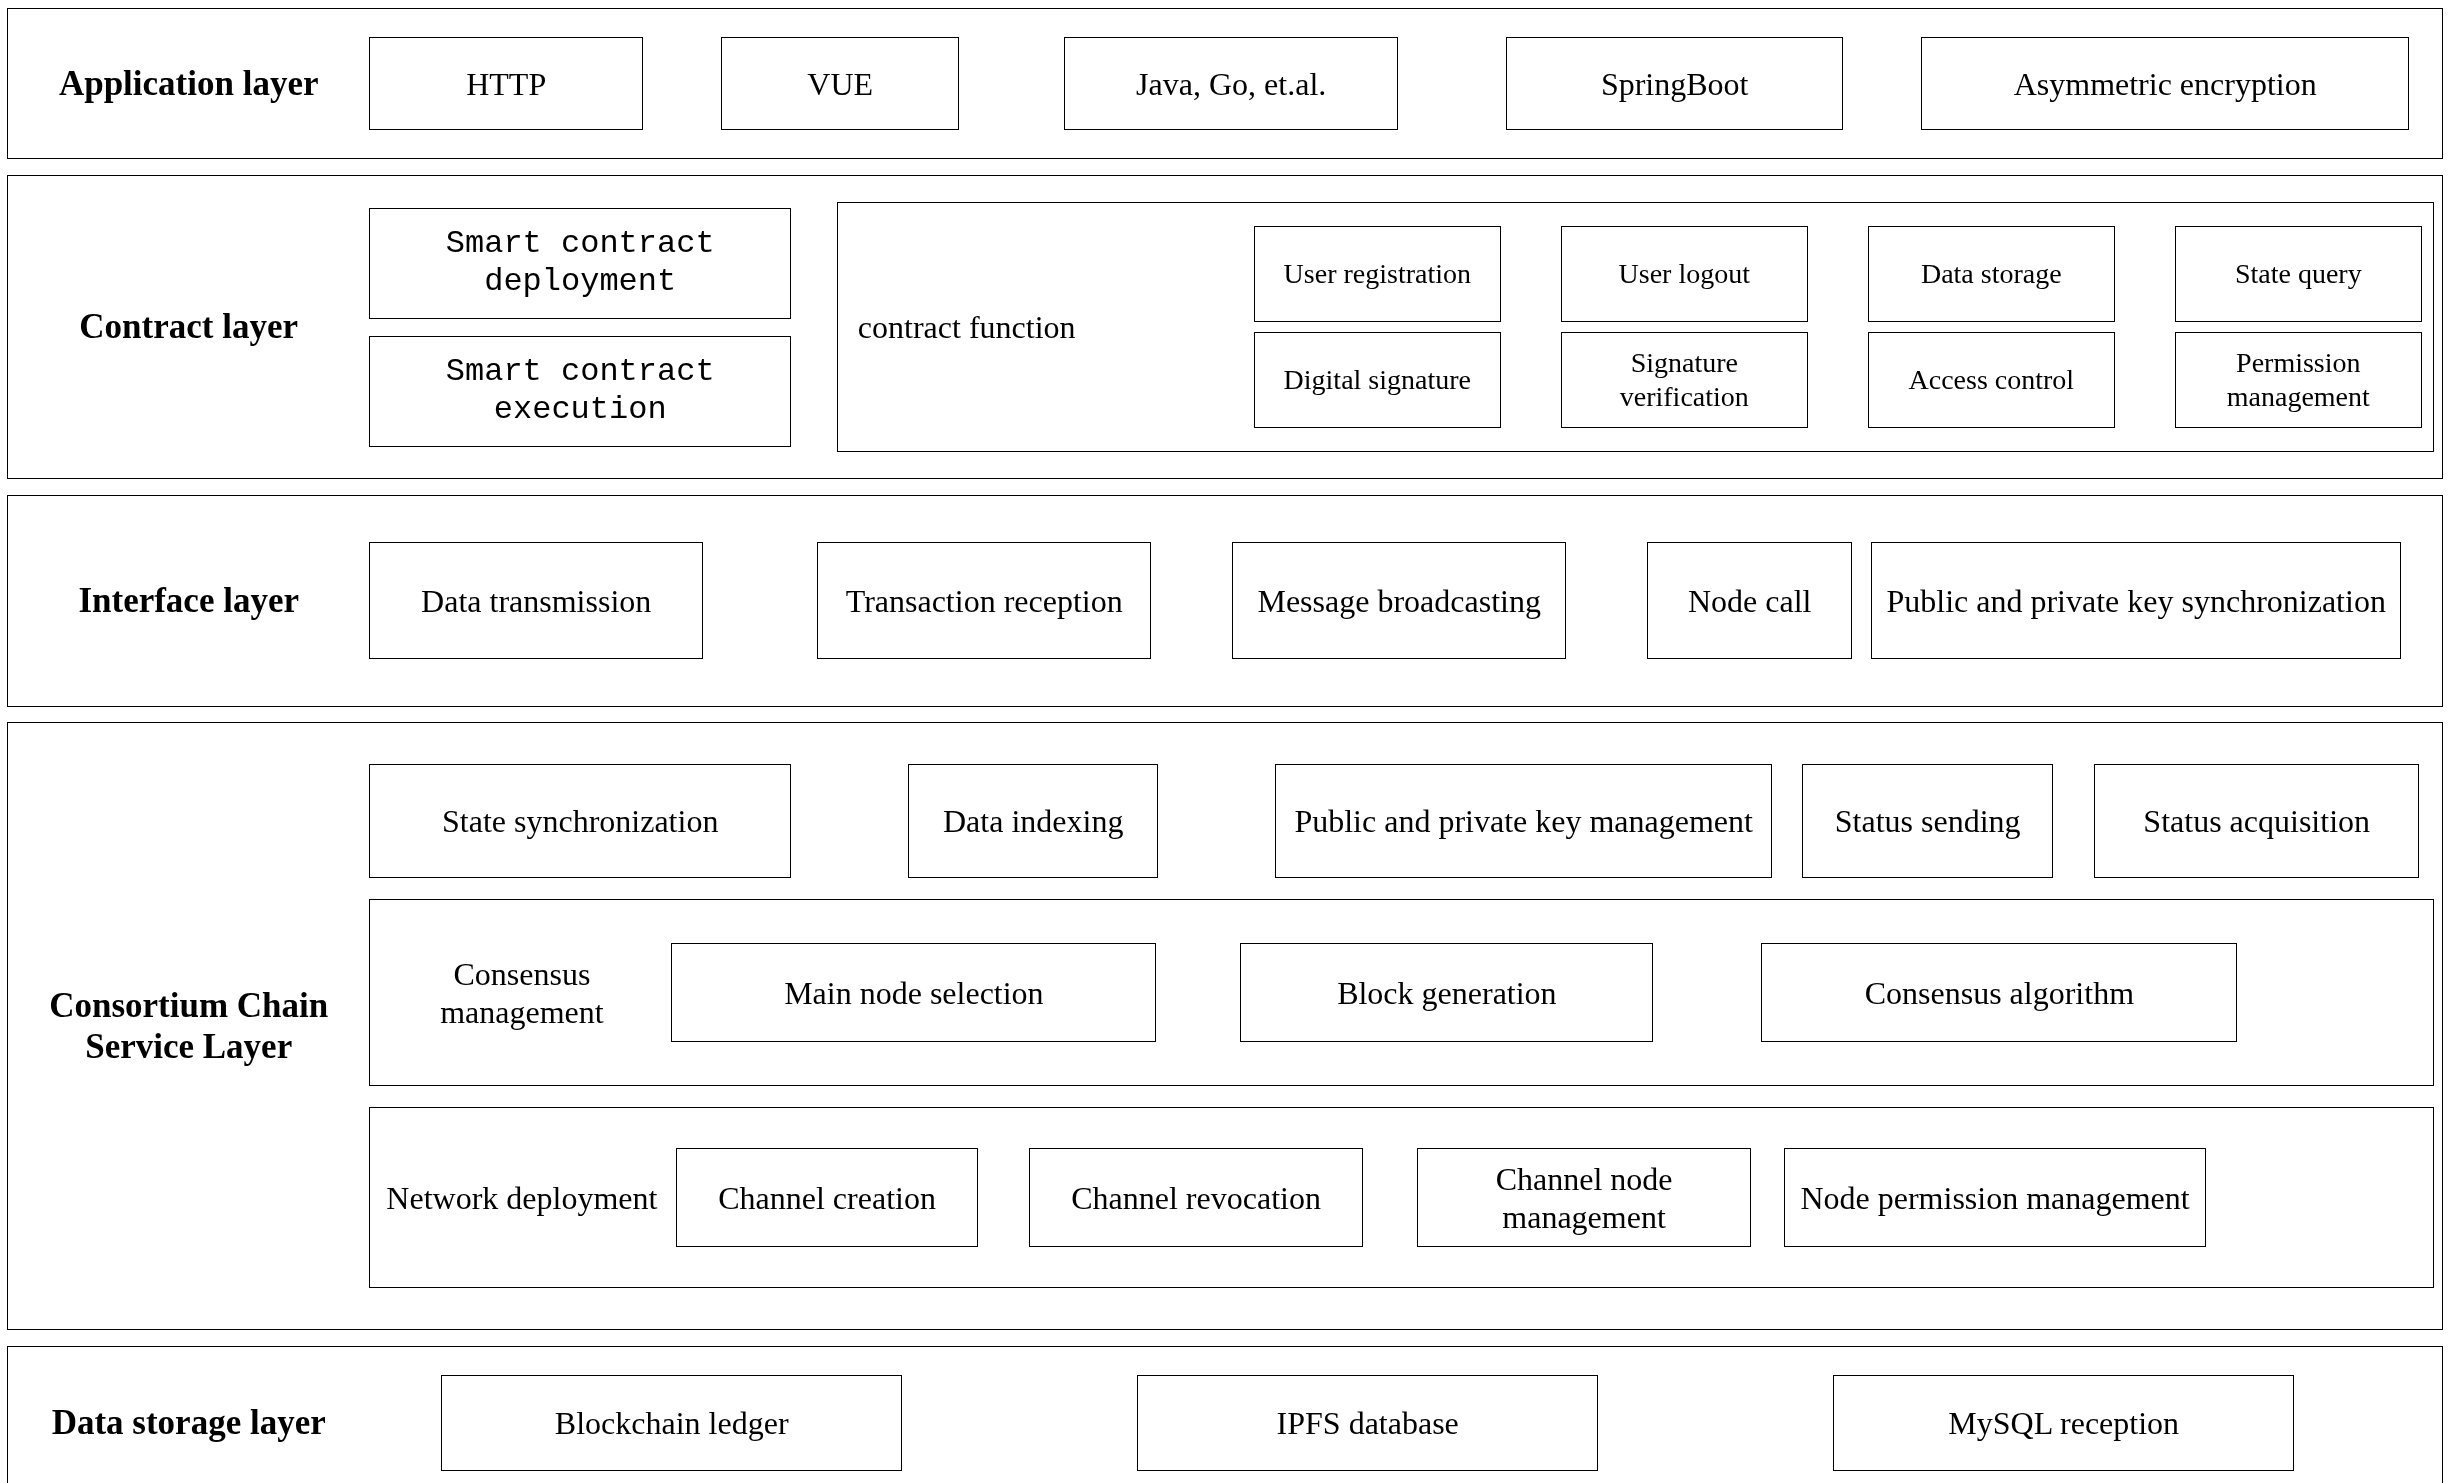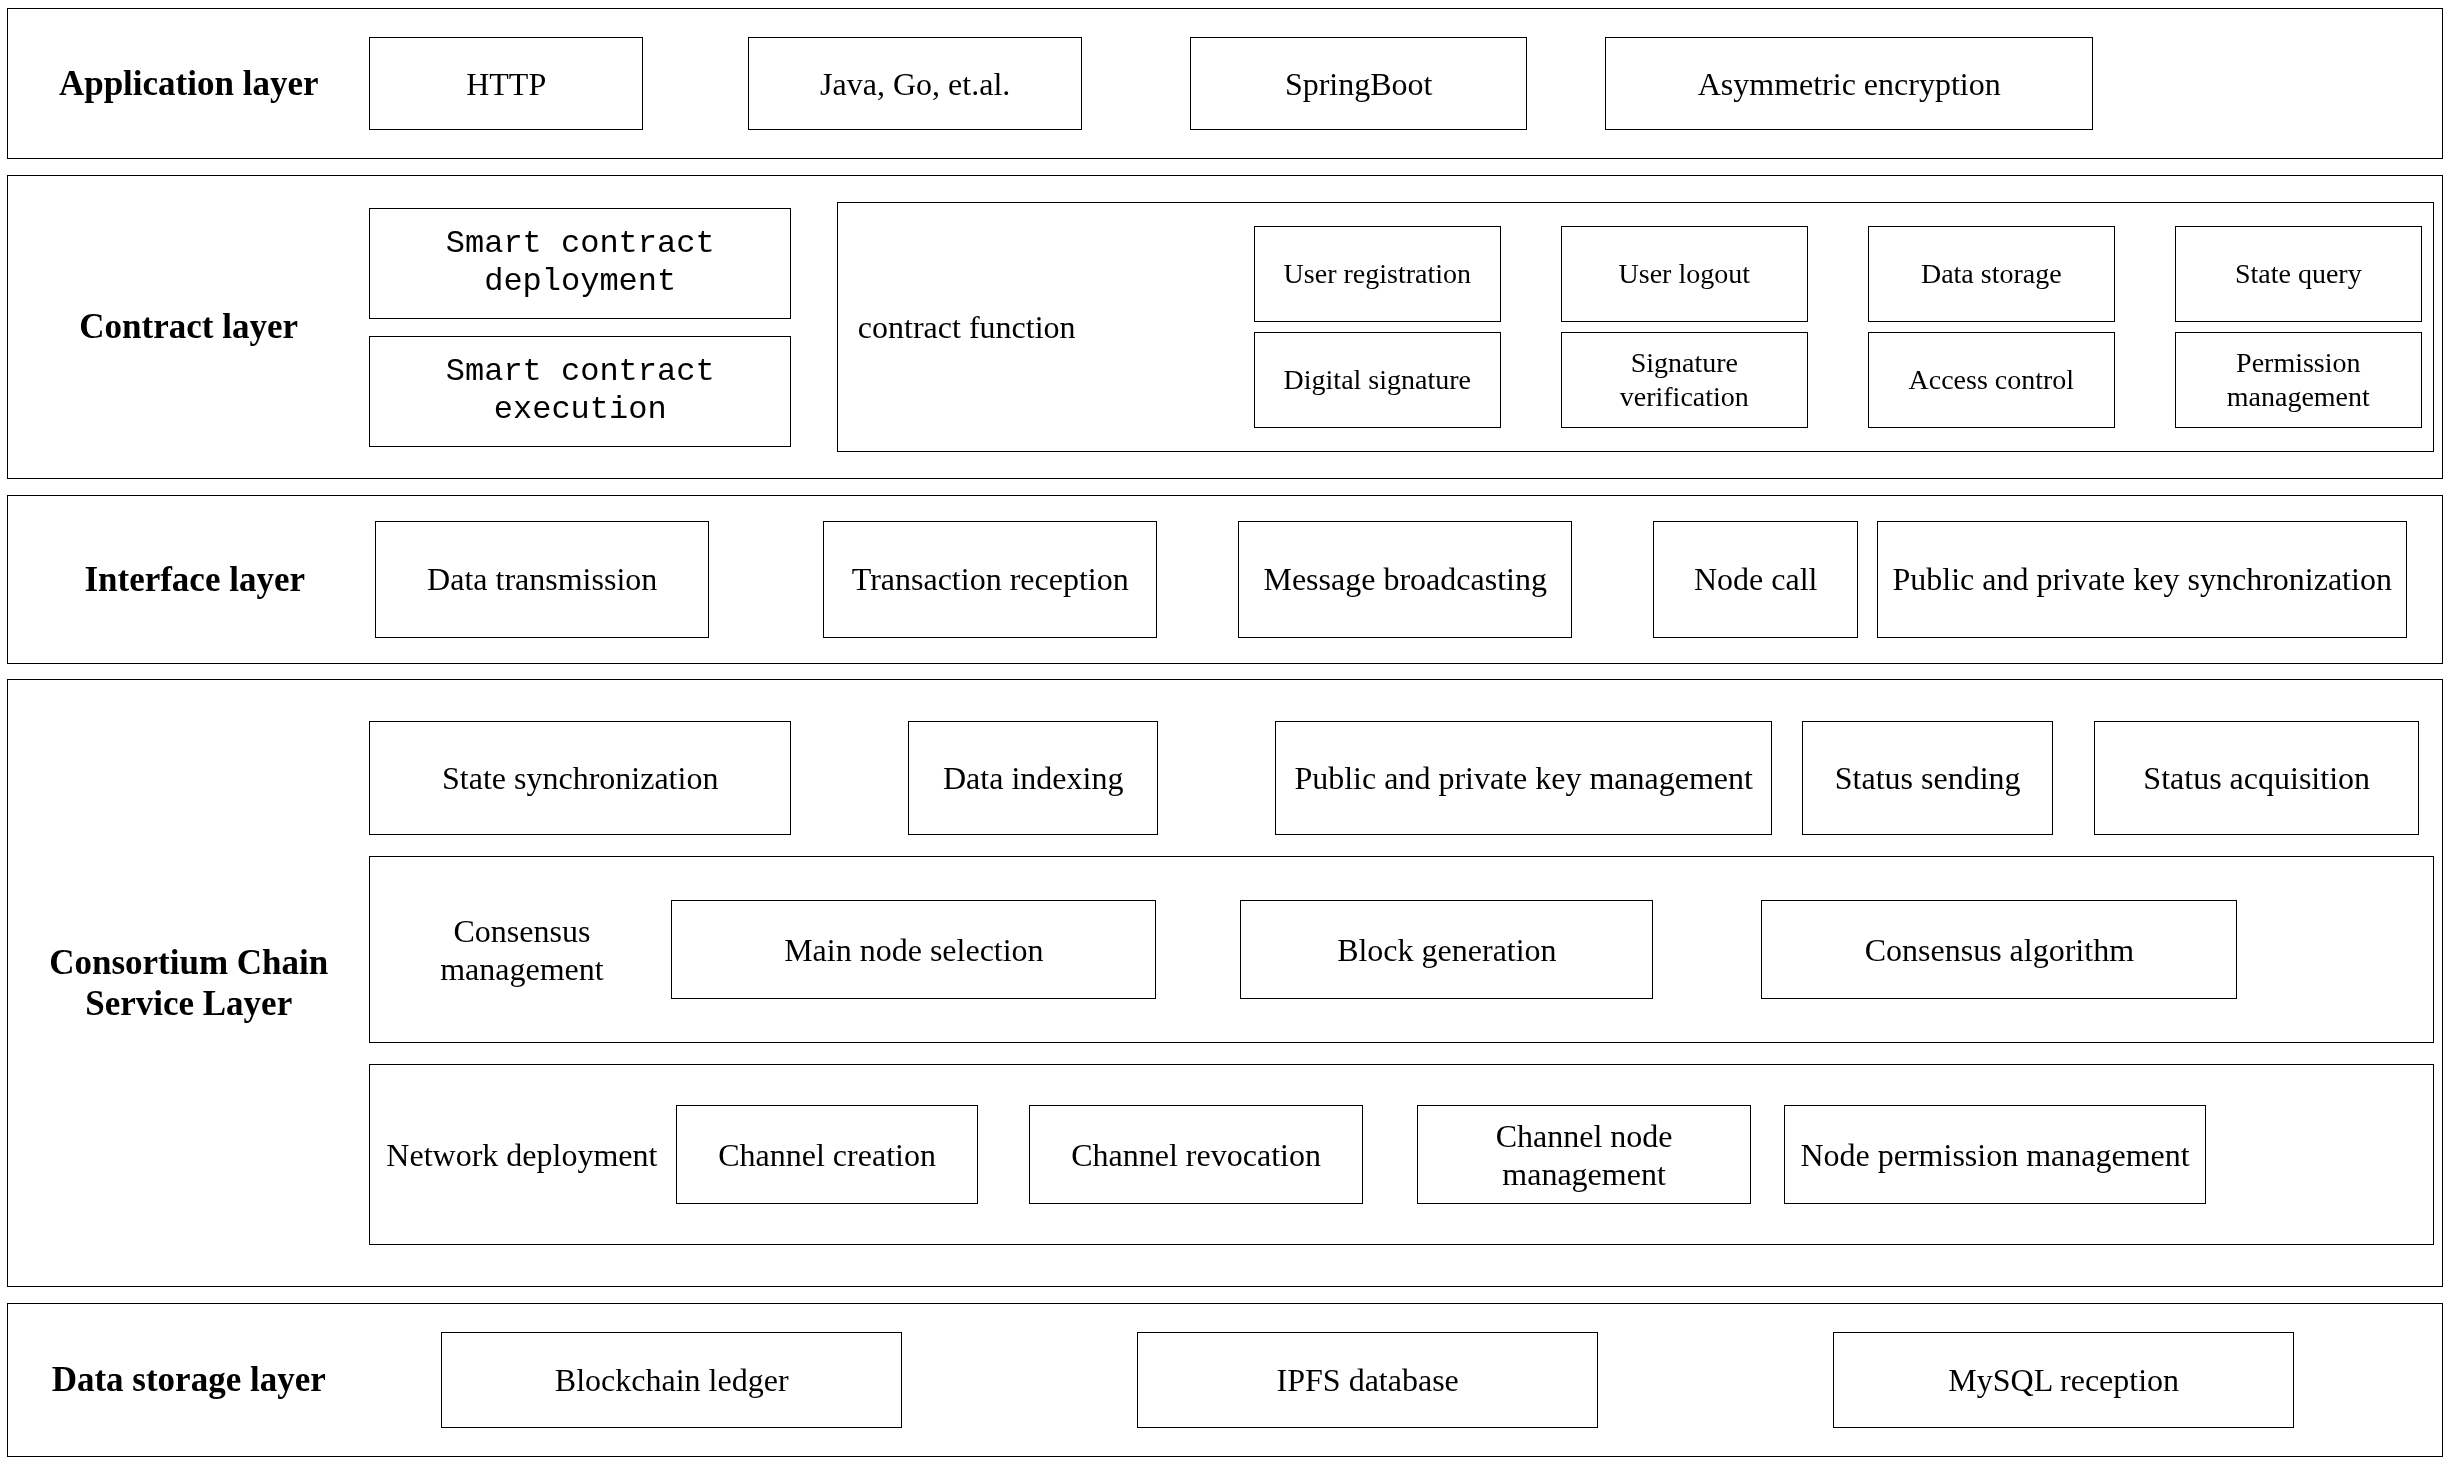--- a/index.html
+++ b/index.html
@@ -119,21 +119,21 @@
     display: grid;
     grid-template-columns: 247px 247px 247px 247px;
     grid-template-rows: 96px 96px;
     column-gap: 60px;
     row-gap: 9.6px;
     justify-content: end;
   }
   .fn-grid .box { font-size: 28px; height: 96px; }
 
   
-  #interface-layer { height: 169px; padding-left: 6px; }
+  #interface-layer { height: 212px; }
   #interface-layer .layer-label { flex: 0 0 361px; }
   .if-box { height: 117px; }
   .if-data   { width: 334px; margin-left: 0px; }
   .if-trans  { width: 334px; margin-left: 114px; }
   .if-msg    { width: 334px; margin-left: 81px; }
   .if-node   { width: 205px; margin-left: 81px; }
   .if-keys   { width: 530px; margin-left: 19px; }
 
   
   #consortium-layer { height: 608px; }
@@ -195,20 +195,21 @@
 </head>
 <body>
 
 <div class="diagram">
 
   <div class="layer" id="application-layer">
     <div class="layer-label">Application
 layer</div>
     <div class="layer-body">
       <div class="box app-box app-http">HTTP</div>
+      <div class="box app-box app-vue">VUE</div>
       <div class="box app-box app-java">Java, Go, et.al.</div>
       <div class="box app-box app-boot">SpringBoot</div>
       <div class="box app-box app-async">Asymmetric encryption</div>
     </div>
   </div>
 
   <div class="layer" id="contract-layer">
     <div class="layer-label">Contract layer</div>
     <div class="layer-body">
       <div class="contract-left">

